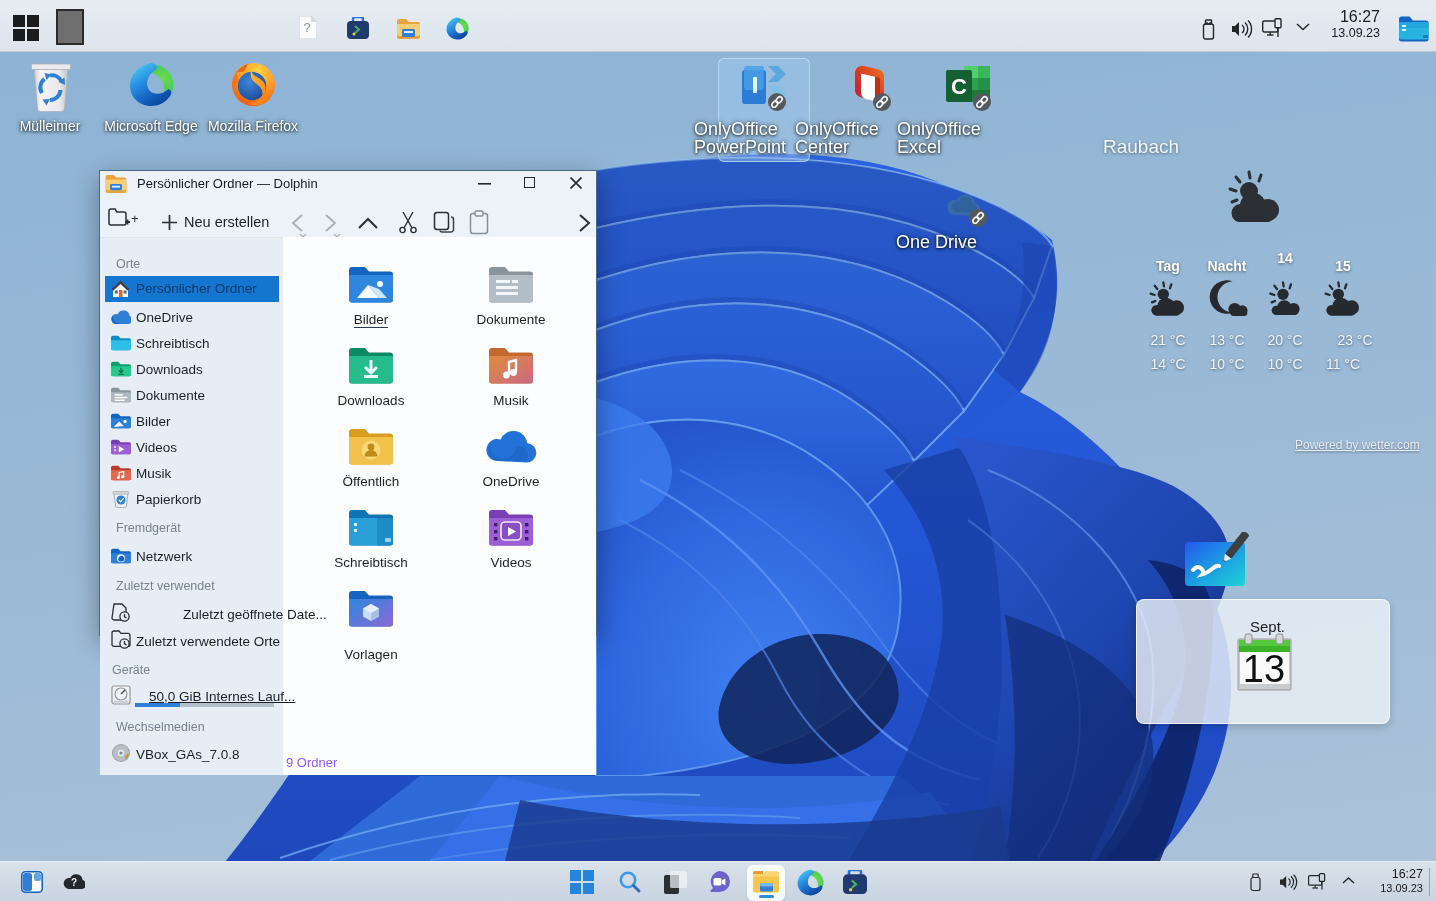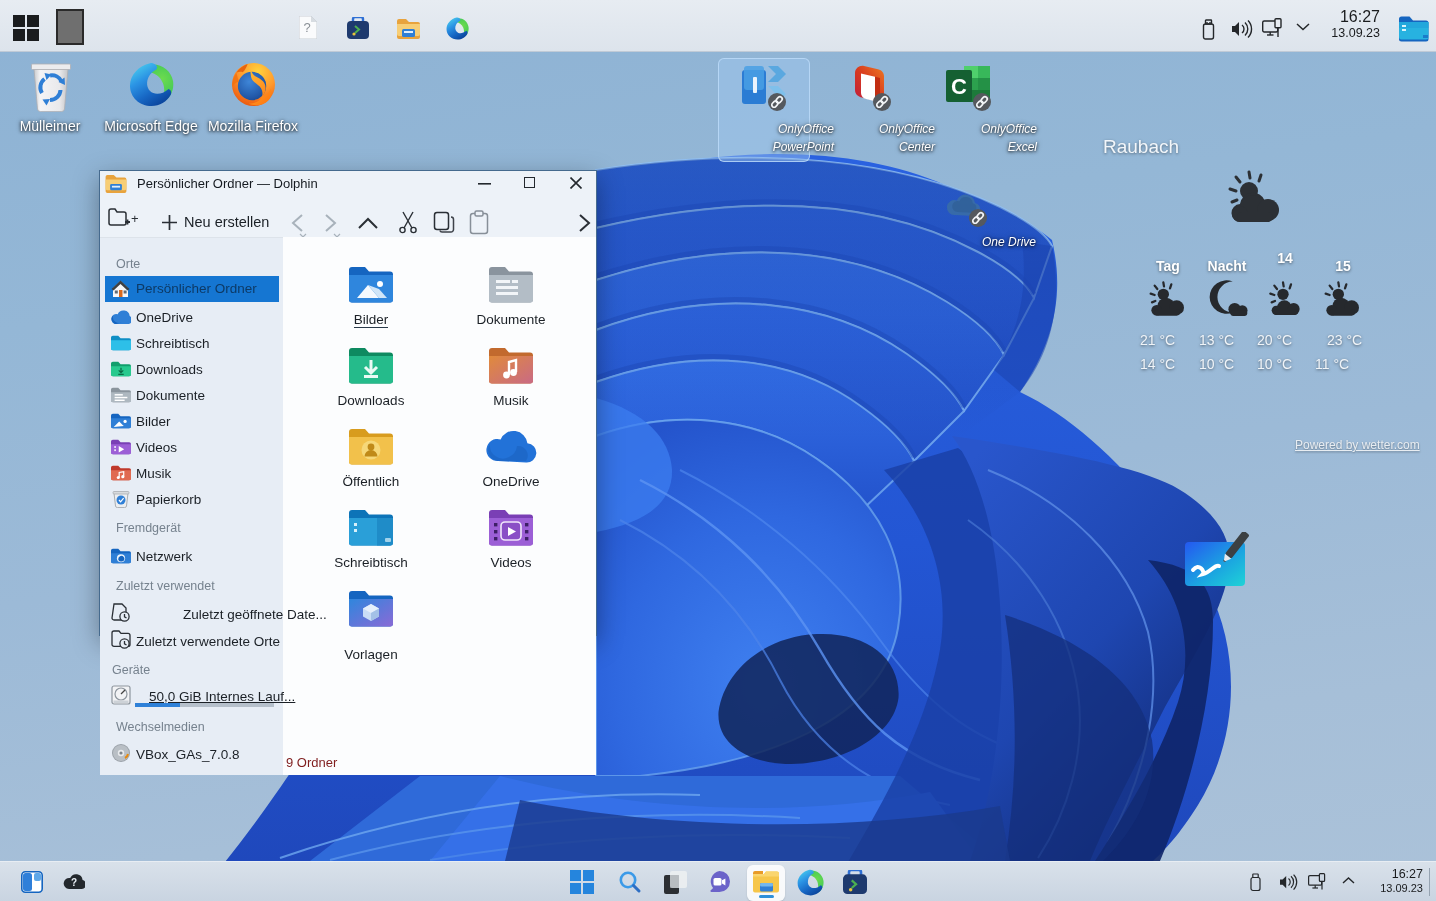--- a/index.html
+++ b/index.html
@@ -1,23 +1,23 @@
 <!DOCTYPE html>
 <html><head>
 <meta charset="utf-8">
 <style>
 * { margin:0; padding:0; box-sizing:border-box; }
 html,body { width:1436px; height:901px; overflow:hidden; font-family:"Liberation Sans", sans-serif; }
 #root { position:absolute; top:0; left:0; width:1436px; height:901px; overflow:hidden;
   background: linear-gradient(172deg, #8db2d4 0%, #94b7d6 30%, #9cbad7 55%, #a6bfd8 80%, #abc2d9 100%); }
 .abs { position:absolute; }
 .lbl { font-size:14px; color:#fff; text-align:center; text-shadow:0 1px 3px rgba(0,0,0,0.85), 0 0 5px rgba(0,0,0,0.45); }
-.deslbl { font-size:12px; font-style:italic; color:#fff; text-align:right; line-height:18px; text-shadow:0 1px 3px rgba(0,0,0,0.85), 0 0 5px rgba(0,0,0,0.5); }
+.deslbl { font-size:18px; color:#fff; text-align:left; line-height:18px; text-shadow:0 1px 3px rgba(0,0,0,0.85), 0 0 5px rgba(0,0,0,0.5); }
 .whead { font-size:14px; font-weight:bold; color:#fff; width:50px; text-align:center; text-shadow:0 1px 3px rgba(0,0,0,0.5); }
-.wtmp { font-size:14px; color:#f0f4f8; width:56px; text-align:left; text-shadow:0 1px 3px rgba(0,0,0,0.5); }
+.wtmp { font-size:14px; color:#f0f4f8; width:56px; text-align:center; text-shadow:0 1px 3px rgba(0,0,0,0.5); }
 .shead { font-size:12.5px; color:#76828e; }
 .srow { font-size:13.5px; color:#1b2026; }
 .glbl { position:absolute; width:120px; text-align:center; font-size:13.5px; color:#1b2026; }
 </style>
 </head>
 <body>
 <svg width="0" height="0" style="position:absolute">
   <defs>
     <radialGradient id="egGreen" cx="0.72" cy="0.38" r="0.7">
       <stop offset="0" stop-color="#6ddb4e"></stop>
@@ -510,20 +510,34 @@
       <rect x="0" y="10" width="60" height="44" rx="4" fill="url(#gnote)"></rect>
       <path d="M8,38 c6,-8 12,2 10,4 c8,-2 12,-10 16,-8" fill="none" stroke="#fff" stroke-width="4" stroke-linecap="round"></path>
       <g transform="rotate(38 48 18)">
           <rect x="44" y="-4" width="8" height="30" rx="2" fill="#3c4043"></rect>
           <path d="M44,26 l8,0 l-4,7 Z" fill="#e8eaed"></path>
           <path d="M46,31.5 l4,0 l-2,1.5 Z" fill="#3c4043"></path>
         </g>
     </svg>
   </div>
 
+  <div class="abs" style="left:1136px;top:599px;width:254px;height:125px;background:rgba(235,240,246,0.82);border:1px solid rgba(255,255,255,0.7);border-radius:8px;box-shadow:0 3px 10px rgba(0,0,0,0.18);">
+    <div class="abs" style="left:113px;top:18px;font-size:15px;color:#202124;">Sept.</div>
+    <svg class="abs" style="left:98px;top:32px" width="59" height="61" viewBox="0 0 59 61">
+      <rect x="2" y="6" width="55" height="53" rx="3" fill="#bfc2c4"></rect>
+      <rect x="4" y="8" width="51" height="49" fill="#fafafa" stroke="#9aa0a4" stroke-width="1"></rect>
+      <rect x="4" y="8" width="51" height="12" fill="#3db327"></rect>
+      <rect x="4" y="8" width="51" height="6" fill="#57c93e"></rect>
+      <rect x="10" y="2" width="7" height="10" rx="2" fill="#d5d8da" stroke="#8b9094" stroke-width="1"></rect>
+      <rect x="41" y="2" width="7" height="10" rx="2" fill="#d5d8da" stroke="#8b9094" stroke-width="1"></rect>
+      <text x="29" y="50" text-anchor="middle" font-size="38" fill="#111">13</text>
+      <path d="M41,57 l14,0 l0,-10 c-4,6 -9,9 -14,10 Z" fill="#e4e6e8"></path>
+      <rect x="4" y="52" width="51" height="5" fill="#c9ccce"></rect>
+    </svg>
+  </div>
 
   <div class="abs" id="win" style="left:99px;top:170px;width:498px;height:466px;background:#edf2f8;border:1px solid #456a8e;box-shadow:0 8px 24px rgba(0,0,0,0.35);font-size:13.5px;color:#1b2026;padding-left:16px;">
 
     <svg class="abs" style="left:5px;top:3px" width="22" height="19" viewBox="0 0 23 21">
       <path d="M0,3 a2,2 0 0 1 2,-2 l7,0 l3,3 l9,0 a2,2 0 0 1 2,2 l0,13 a2,2 0 0 1 -2,2 l-19,0 a2,2 0 0 1 -2,-2 Z" fill="#e8a33d"></path>
       <path d="M0,6 l23,0 l0,10 a2,2 0 0 1 -2,2 l-19,0 a2,2 0 0 1 -2,-2 Z" fill="#f7ce76"></path>
       <rect x="5" y="11" width="13" height="7" rx="1.5" fill="#2f7fd6"></rect>
       <rect x="7" y="13" width="9" height="2" fill="#dfeefc"></rect>
     </svg>
     <div class="abs" style="left:37px;top:5px;font-size:13px;color:#151a20;">Persönlicher Ordner — Dolphin</div>
@@ -775,15 +789,15 @@
         </defs>
       <path d="M2,7 a3,3 0 0 1 3,-3 l13,0 l4,4.5 l21,0 a3,3 0 0 1 3,3 l0,25 a3,3 0 0 1 -3,3 l-38,0 a3,3 0 0 1 -3,-3 Z" fill="#1565c0"></path>
       <path d="M2,12 l44,0 l0,24.5 a3,3 0 0 1 -3,3 l-38,0 a3,3 0 0 1 -3,-3 Z" fill="url(#gvl)"></path>
       <g opacity="0.95">
           <path d="M24,17 l8,4.5 l0,8 l-8,4.5 l-8,-4.5 l0,-8 Z" fill="#cfe3f8"></path>
       <path d="M24,17 l8,4.5 l-8,4.5 l-8,-4.5 Z" fill="#eef6fd"></path>
       <path d="M24,26 l8,-4.5 l0,8 l-8,4.5 Z" fill="#a8c6e8"></path>
         </g>
     </svg>
     <div class="glbl" style="left:211px;top:476px;">Vorlagen</div>
-    <div class="abs" style="left:186px;top:584px;font-size:13px;color:#7f1d1d;">9 Ordner</div>
+    <div class="abs" style="left:186px;top:584px;font-size:13px;color:#8b5cf6;">9 Ordner</div>
   </div>
 </div>
 
 </body></html>

